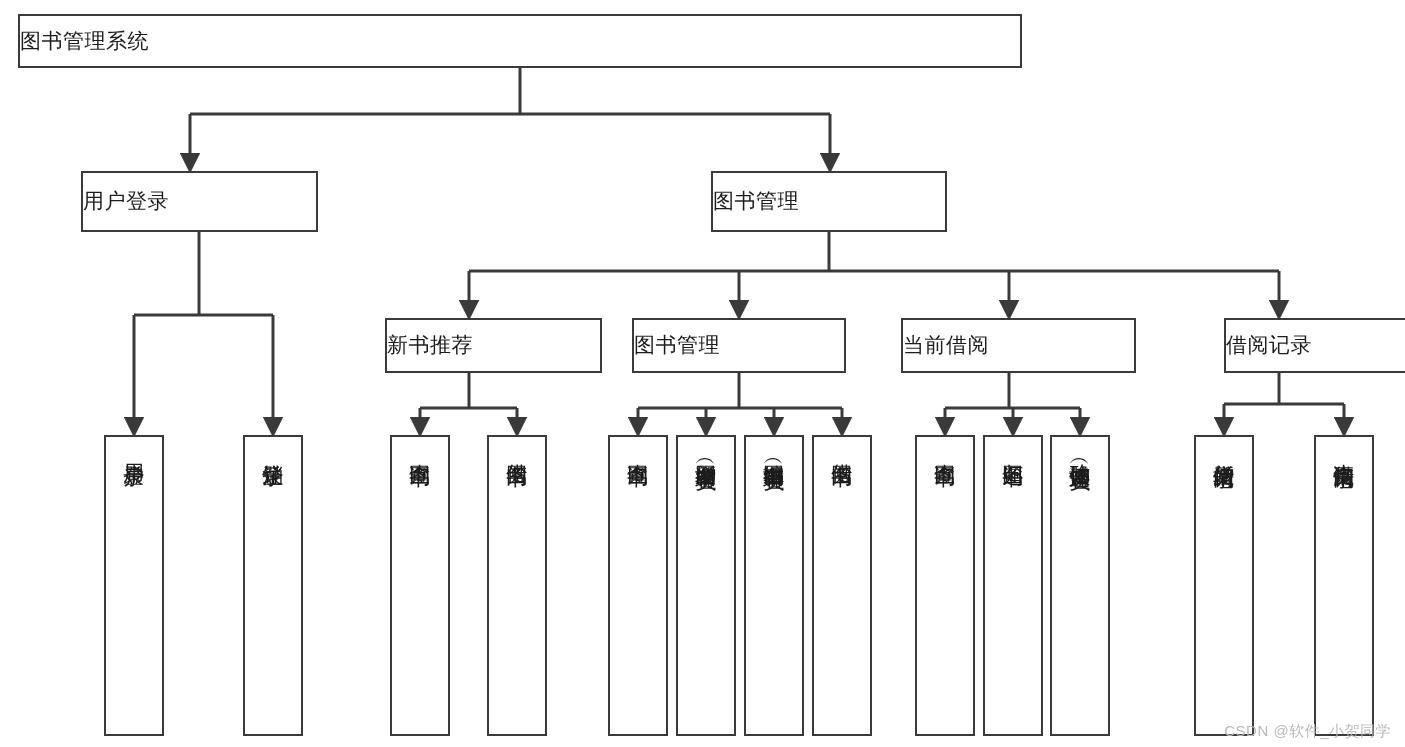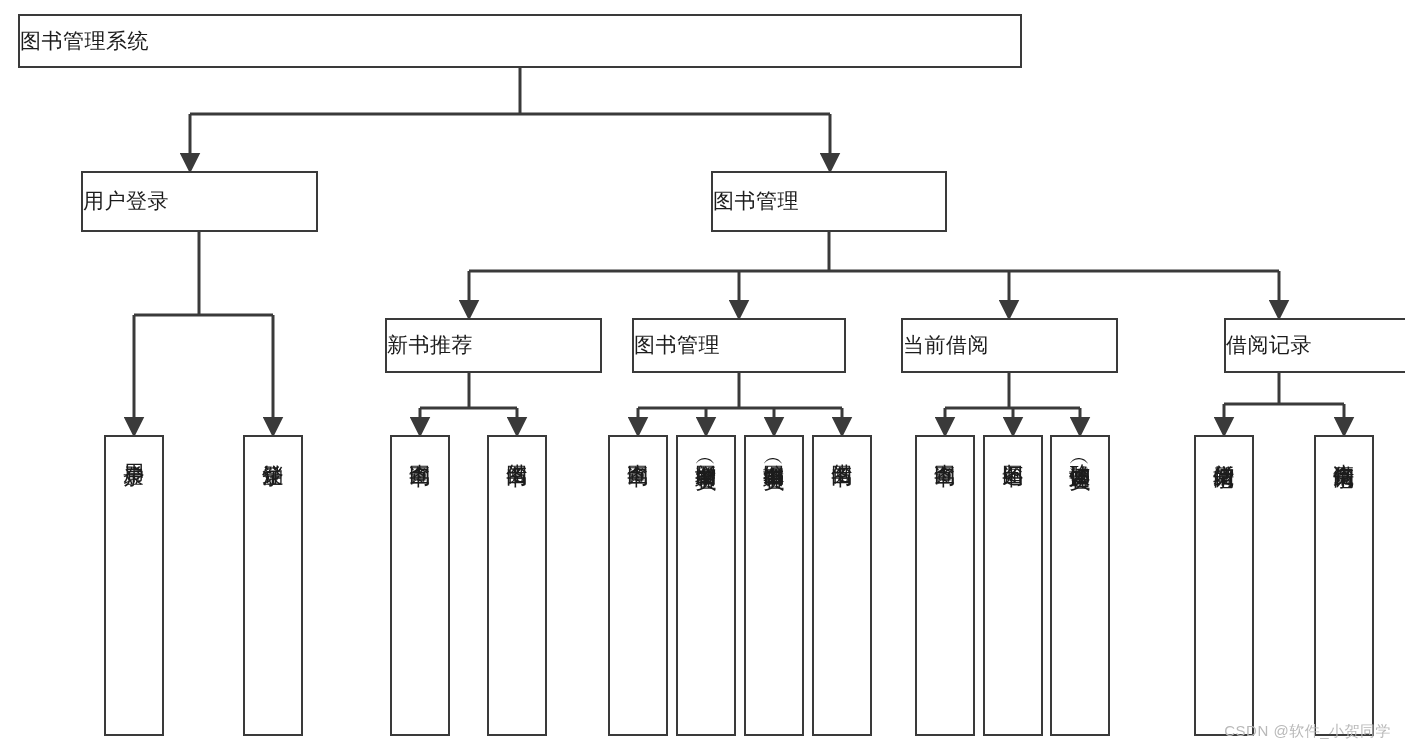--- a/index.html
+++ b/index.html
@@ -133,21 +133,21 @@
   <div class="node" style="left:711px; top:171px; width:236px; height:61px;">
     <span class="node-label">图书管理</span>
   </div>
 
   <div class="node" style="left:361px; top:318px; width:217px; height:55px;margin-left:24px;">
     <span class="node-label">新书推荐</span>
   </div>
   <div class="node" style="left:632px; top:318px; width:214px; height:55px;">
     <span class="node-label">图书管理</span>
   </div>
-  <div class="node" style="left:901px; top:318px; width:217px; height:55px;">
+  <div class="node" style="left:901px; top:318px; width:235px; height:55px;">
     <span class="node-label">当前借阅</span>
   </div>
   <div class="node" style="left:1224px; top:318px; width:214px; height:55px;">
     <span class="node-label">借阅记录</span>
   </div>
 
   <div class="node leaf" style="left:104px; top:435px; width:60px; height:301px;">
     <span class="node-label">用户登录</span>
   </div>
   <div class="node leaf" style="left:243px; top:435px; width:60px; height:301px;">

